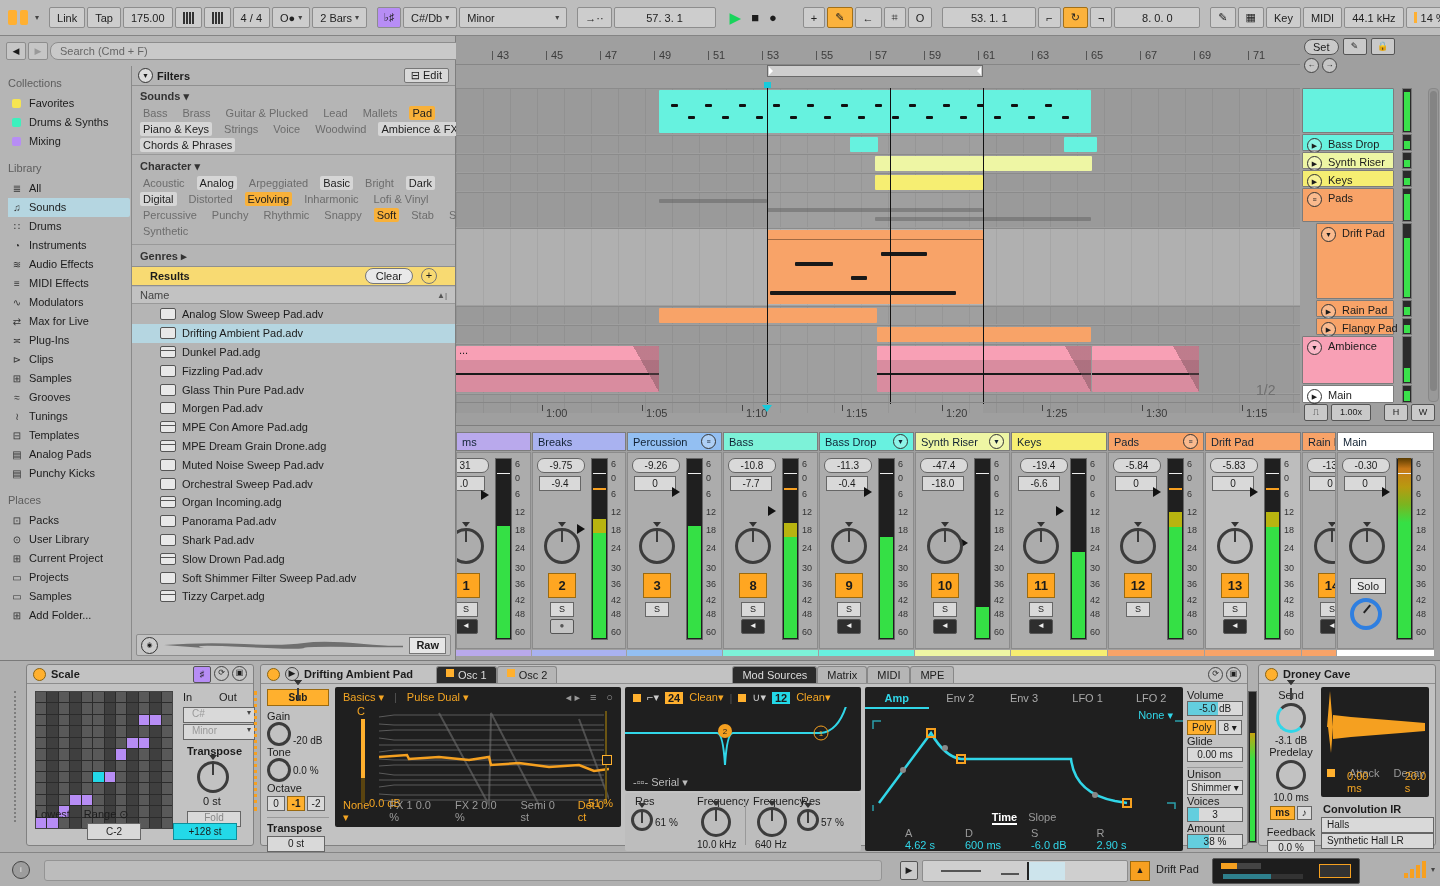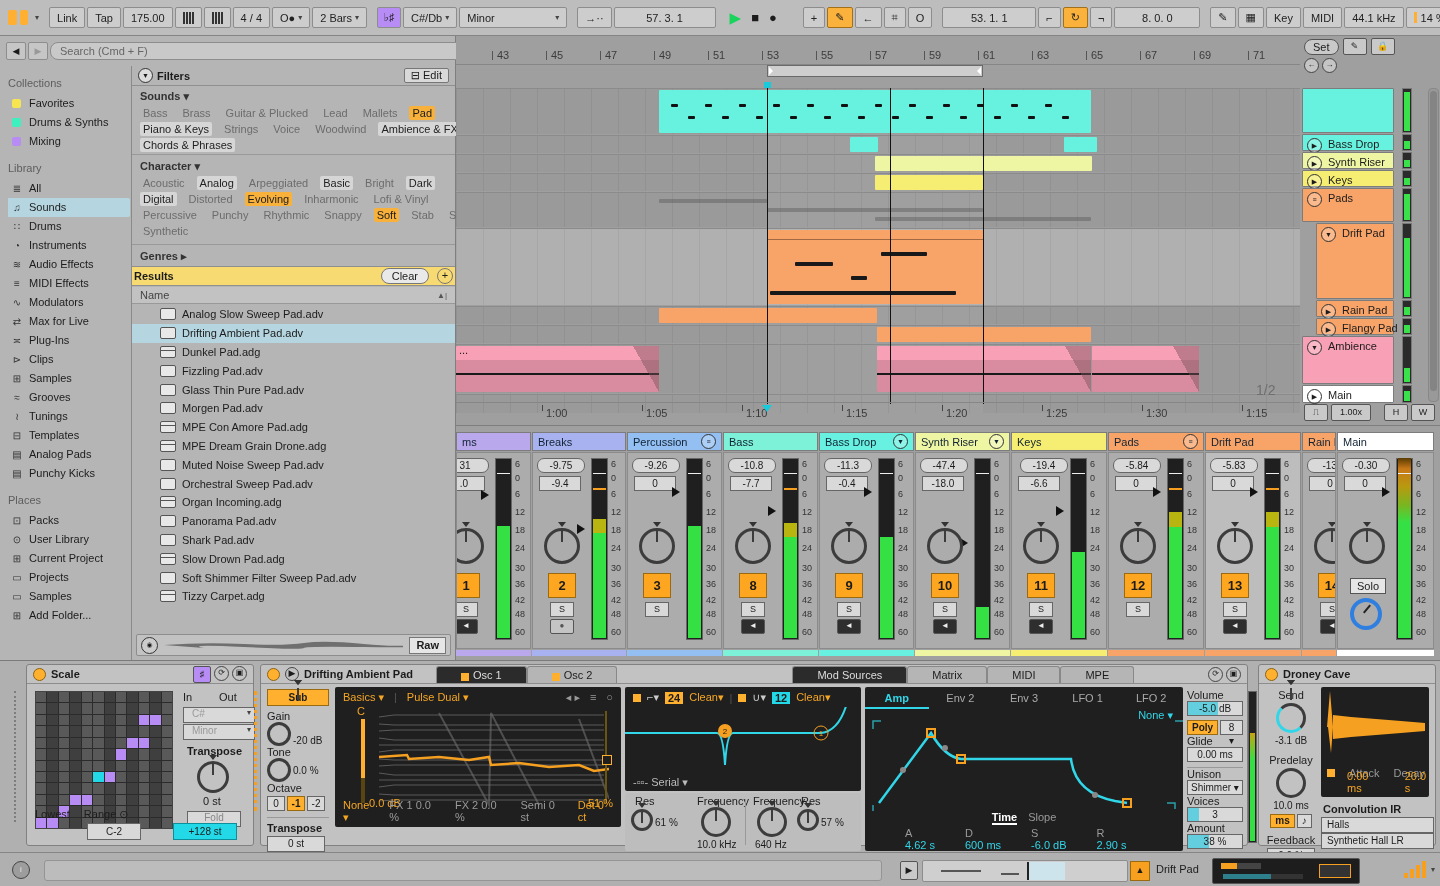--- a/index.html
+++ b/index.html
@@ -33,21 +33,21 @@
   .sbitem .ic{width:14px;text-align:center;font-size:10px;color:#333;flex:none}
   .sbitem.sel{background:#b5d6e1;border-radius:0 2px 2px 0}
   .swatch{width:9px;height:9px;border-radius:2px;flex:none;margin:0 3px 0 2px}
   #fpane{position:absolute;left:131px;top:30px;right:0;bottom:0;border-left:1px solid #8a8a8a;background:#b5b5b5}
   .fhdr{position:absolute;left:0;width:100%;height:20px;border-bottom:1px solid #8f8f8f;display:flex;align-items:center;padding:0 6px;box-sizing:border-box;font-weight:bold}
   .tagrow{position:absolute;left:8px;display:flex;gap:9px;white-space:nowrap}
   .tag{color:#6c6c6c;padding:0 3px;border-radius:2px;line-height:14px}
   .tag.hl{background:#d6d6d6;color:#222}
   .tag.sel{background:#f8b13a;color:#1c1c1c}
   .seclbl{position:absolute;left:8px;font-weight:bold;color:#333}
-  #resbar{position:absolute;left:0;width:100%;height:20px;background:#f8da72;border-top:1px solid #8f8f8f;border-bottom:1px solid #8f8f8f;display:flex;align-items:center;padding:0 2px;box-sizing:border-box;font-weight:bold}
+  #resbar{position:absolute;left:0;width:100%;height:20px;background:#f8da72;border-top:1px solid #8f8f8f;border-bottom:1px solid #8f8f8f;display:flex;align-items:center;padding:0 18px;box-sizing:border-box;font-weight:bold}
   .clearpill{margin-left:auto;background:#e9e9e9;border:1px solid #777;border-radius:8px;padding:0 10px;height:14px;line-height:14px;font-weight:normal}
   .pluscirc{width:14px;height:14px;border:1px solid #777;border-radius:50%;text-align:center;line-height:13px;margin-left:8px;font-weight:normal}
   #namerow{position:absolute;left:0;width:100%;height:17px;background:#c2c2c2;border-bottom:1px solid #999;display:flex;align-items:center;padding:0 8px;box-sizing:border-box;color:#444}
   #reslist{position:absolute;left:0;right:0}
   .resrow{height:18.8px;display:flex;align-items:center;gap:6px;padding-left:28px;box-sizing:border-box;white-space:nowrap}
   .resrow.sel{background:#b5d6e1}
   .fico{width:14px;height:10px;border:1px solid #555;border-radius:2px;background:#e8e8e8;flex:none;position:relative}
   .fico.rack:after{content:"";position:absolute;left:0;right:0;top:3px;border-top:1px solid #555}
   #prevbar{position:absolute;left:4px;right:4px;height:22px;background:#c2c2c2;border:1px solid #8d8d8d;border-radius:2px;display:flex;align-items:center;padding:0 4px;box-sizing:border-box;gap:6px}
   .rawbtn{margin-left:auto;background:#e6e6e6;border:1px solid #777;padding:0 6px;height:15px;line-height:15px;font-weight:bold}
@@ -119,21 +119,21 @@
   
   #devbar{position:absolute;left:0;top:660px;width:1440px;height:192px;background:#b0b0b0;border-top:1px solid #7a7a7a;box-sizing:border-box}
   .dev{position:absolute;top:3px;bottom:6px;background:#c2c2c2;border:1px solid #818181;border-radius:3px}
   .dtitle{position:absolute;left:0;right:0;top:0;height:19px;border-bottom:1px solid #8d8d8d;display:flex;align-items:center;gap:5px;padding:0 6px;box-sizing:border-box;font-weight:bold}
   .ondot{width:11px;height:11px;border-radius:50%;background:#ffb02e;border:1px solid #8a6312;flex:none}
   .prevtri{font-size:9px;border:1px solid #444;border-radius:50%;width:12px;height:12px;line-height:11px;text-align:center;font-weight:normal;flex:none}
   .dkdisp{position:absolute;background:#1f1f1f;border-radius:2px}
   .olab{color:#f5a623}
   .glab{color:#9a9a9a}
   .dbox{background:#d9d9d9;border:1px solid #666;text-align:center;font-size:10px}
-  .devtab{padding:2px 24px;background:#b5b5b5;border:1px solid #888;border-bottom:none;border-radius:3px 3px 0 0;display:flex;align-items:flex-end;gap:4px}
+  .devtab{padding:2px 9px;background:#b5b5b5;border:1px solid #888;border-bottom:none;border-radius:3px 3px 0 0;display:flex;align-items:flex-start;gap:4px}
   .devtab.on{background:#2b2b2b;color:#ddd}
   .ysq{width:8px;height:8px;background:#ffb02e;display:inline-block}
   .scgrid{position:absolute;display:grid;grid-template-columns:repeat(12,1fr);grid-template-rows:repeat(12,1fr);gap:1px;background:#2b2b2b;border:1px solid #444}
   .scell{background:#595959}
   .scell.dk{background:#3f3f3f}
   .scell.pu{background:#b78df5}
   .scell.cy{background:#23d9e8}
   
   #status{position:absolute;left:0;top:852px;width:1440px;height:34px;background:#b0b0b0;border-top:1px solid #858585;box-sizing:border-box}
   .small{font-size:10px}
@@ -1387,21 +1387,21 @@
           <span><span class="glab">D</span><br><span style="color:#31d6e8">600 ms</span></span>
           <span><span class="glab">S</span><br><span style="color:#31d6e8">-6.0 dB</span></span>
           <span><span class="glab">R</span><br><span style="color:#31d6e8">2.90 s</span></span>
         </div>
       </div>
 
       <div style="position:absolute;left:926px;top:24px;width:56px">
         <div>Volume</div>
         <div class="dbox" style="height:13px;line-height:13px;background:linear-gradient(90deg,#63cede 0 55%,#d9d9d9 55%)">-5.0 dB</div>
         <div style="display:flex;gap:2px;margin-top:4px">
-          <span class="dbox" style="background:#ffb02e;border-color:#9a6a10;padding:0 4px;height:13px;line-height:13px;font-weight:bold">Poly</span>
+          <span class="dbox" style="background:#ffb02e;border-color:#9a6a10;padding:0 4px;height:13px;line-height:13px;font-weight:normal">Poly</span>
           <span class="dbox" style="padding:0 4px;height:13px;line-height:13px"><span>8</span> ▾</span>
         </div>
         <div>Glide</div>
         <div class="dbox" style="height:13px;line-height:13px">0.00 ms</div>
         <div style="border-top:1px solid #999;margin-top:5px">Unison</div>
         <div class="dbox" style="height:13px;line-height:13px"><span>Shimmer</span> ▾</div>
         <div>Voices</div>
         <div class="dbox" style="height:13px;line-height:13px;background:linear-gradient(90deg,#63cede 0 20%,#d9d9d9 20%)">3</div>
         <div>Amount</div>
         <div class="dbox" style="height:13px;line-height:13px;background:linear-gradient(90deg,#63cede 0 38%,#d9d9d9 38%)">38 %</div>
@@ -1414,21 +1414,21 @@
 
     <div class="dev" style="left:1258px;width:176px">
       <div class="dtitle">
         <span class="ondot"></span>
         <span>Droney Cave</span>
       </div>
       <div style="position:absolute;left:6px;top:24px;width:52px;text-align:center">
         <div>Send</div>
         <div class="panknob" style="position:static;width:30px;height:30px;margin:2px auto;border-color:#3c3c3c;border-left-color:#31d6e8;border-bottom-color:#31d6e8"></div>
         <div class="small">-3.1 dB</div>
-        <div style="margin-top:8px">Predelay</div>
+        <div style="">Predelay</div>
         <div class="panknob" style="position:static;width:30px;height:30px;margin:2px auto"></div>
         <div class="small">10.0 ms</div>
         <div style="display:flex;gap:2px;justify-content:center;margin-top:3px">
           <span class="dbox" style="background:#ffb02e;border-color:#9a6a10;padding:0 4px;height:12px;line-height:12px;font-weight:bold">ms</span>
           <span class="dbox" style="padding:0 4px;height:12px;line-height:12px">♪</span>
         </div>
         <div style="margin-top:6px">Feedback</div>
         <div class="dbox" style="width:46px;height:13px;line-height:13px;margin:2px auto">0.0 %</div>
       </div>
       <div class="dkdisp" style="left:62px;top:22px;width:108px;height:110px">

